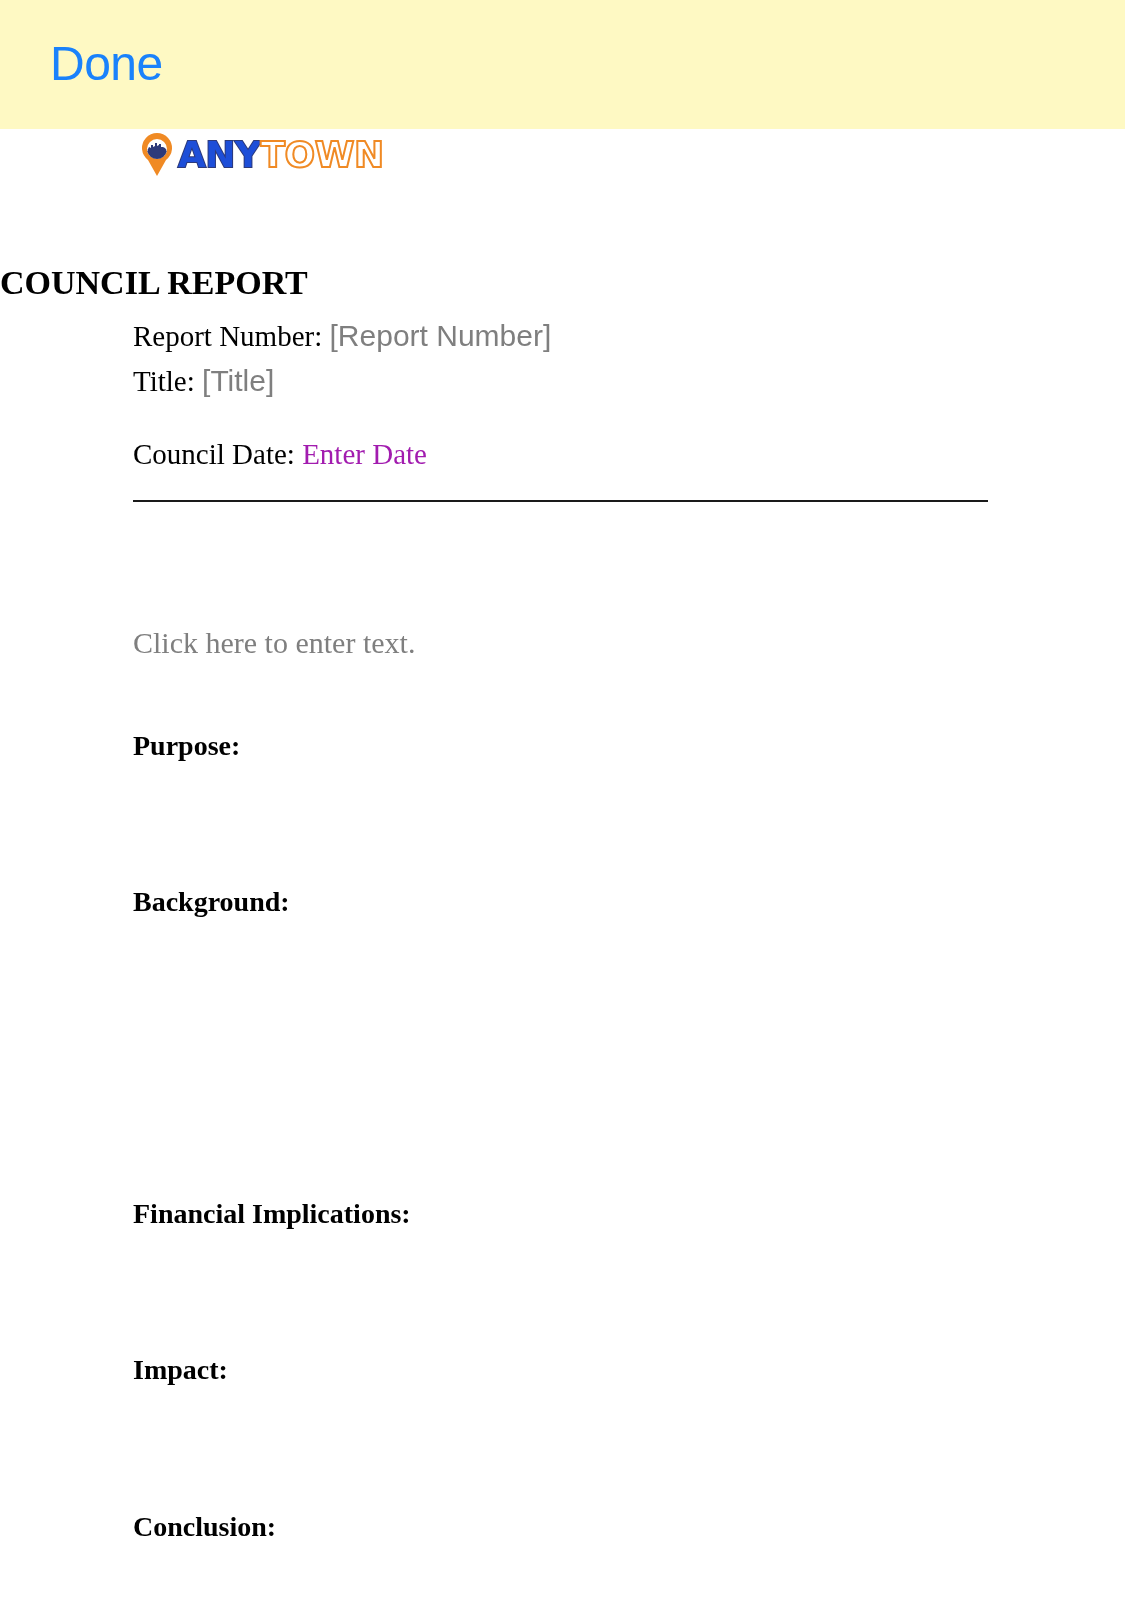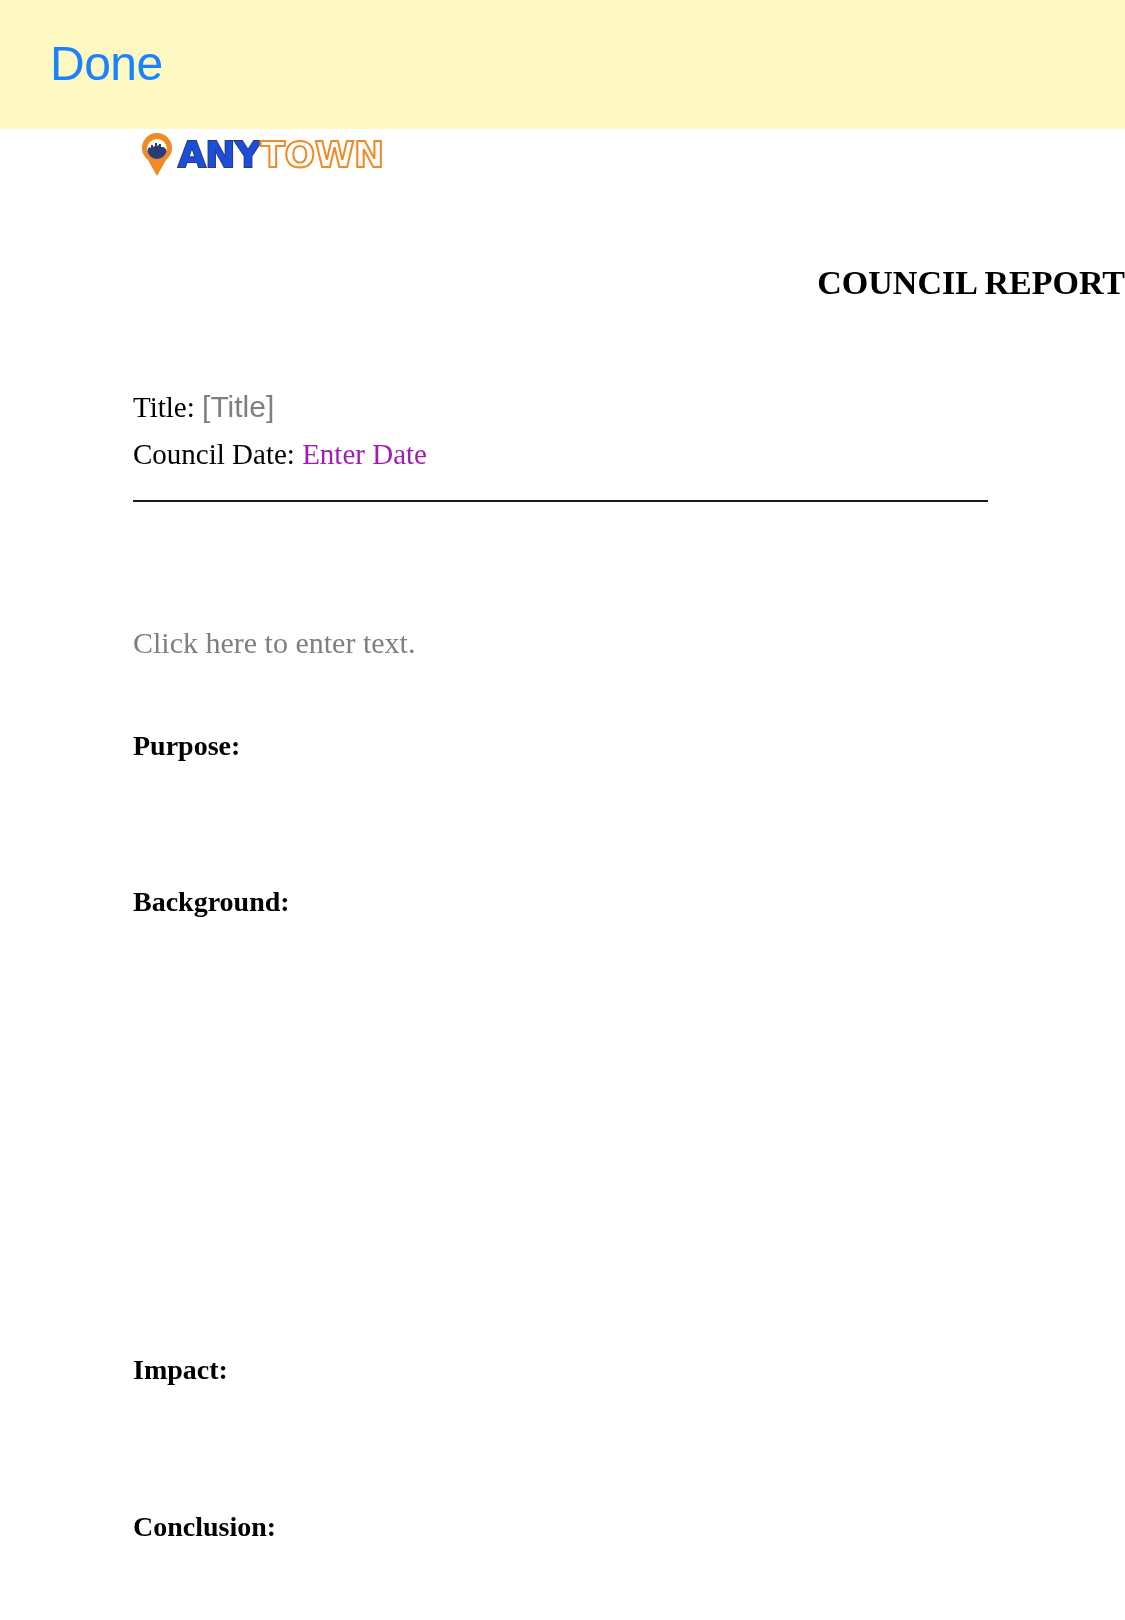--- a/index.html
+++ b/index.html
@@ -67,21 +67,21 @@
     }
     .doc {
       font-family: "Liberation Serif", serif;
       color: #000;
     }
     .doc-title {
       position: absolute;
       left: 0;
       width: 1125px;
       top: 134px;
-      text-align: right;
+      text-align: left;
       font-weight: bold;
       font-size: 34px;
       line-height: 40px;
       padding-left: 0;
     }
     .field-row {
       position: absolute;
       left: 133px;
       font-size: 29px;
       line-height: 36px;
@@ -146,22 +146,26 @@
       <circle cx="17" cy="16" r="10" fill="#ffffff"></circle>
       <path d="M7.5 17 L9 14 L11 15 L11 12 L13 12 L13 14 L15 13 L15 10 L17 10 L17 13 L19 12 L19 11 L21 11 L21 14 L23 14 L25 15 L26.5 17 A10 10 0 0 1 7.5 17 Z" fill="#2d3a7a"></path>
       <path d="M7.2 18 A10 10 0 0 0 26.8 18 Z" fill="#2d3a7a"></path>
     </svg>
     <span class="logo-text logo-any">ANY</span>
     <span class="logo-text logo-town">TOWN</span>
   </div>
 
   <div class="doc-title">COUNCIL REPORT</div>
 
+  <div class="field-row" style="top: 189px;">
+    <span class="field-label">Report Number:</span>
+    <span class="placeholder-sans">[Report Number]</span>
+  </div>
 
-  <div class="field-row" style="top: 260px;">
+  <div class="field-row" style="top: 234px;">
     <span class="field-label">Title:</span>
     <span class="placeholder-sans">[Title]</span>
   </div>
 
   <div class="field-row" style="top: 307px;">
     <span class="field-label">Council Date:</span>
     <span class="field-value">Enter Date</span>
   </div>
 
   <div class="divider"></div>
@@ -169,20 +173,21 @@
   <div class="placeholder-serif" style="top: 496px;">Click here to enter text.</div>
 
   <div class="section-heading" style="top: 600px;">Purpose:</div>
   <div class="section-body" style="top: 640px;"></div>
 
   <div class="section-heading" style="top: 756px;">Background:</div>
   <div class="section-body" style="top: 796px;"></div>
 
   <div class="section-body" style="top: 952px;"></div>
 
+  <div class="section-heading" style="top: 1068px;">Financial Implications:</div>
   <div class="section-body" style="top: 1108px;"></div>
 
   <div class="section-heading" style="top: 1224px;">Impact:</div>
   <div class="section-body" style="top: 1264px;"></div>
 
   <div class="section-heading" style="top: 1381px;">Conclusion:</div>
   <div class="section-body" style="top: 1421px;"></div>
 
 </div>
 

